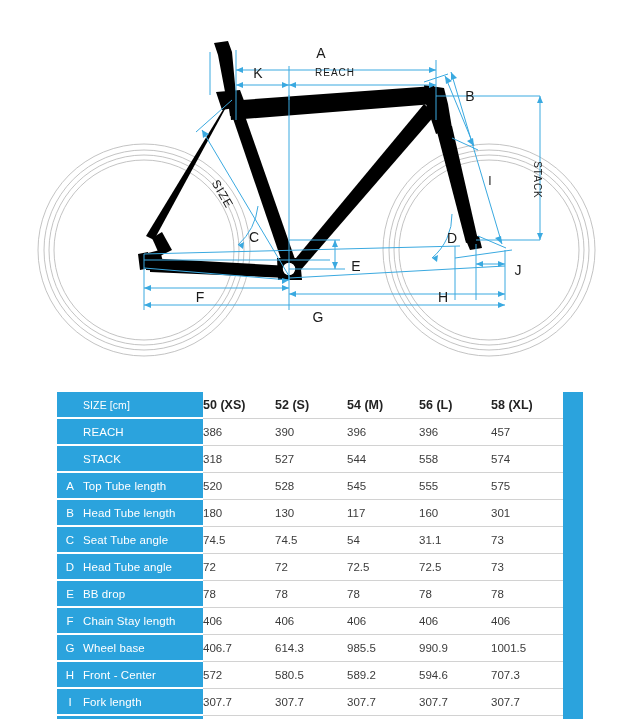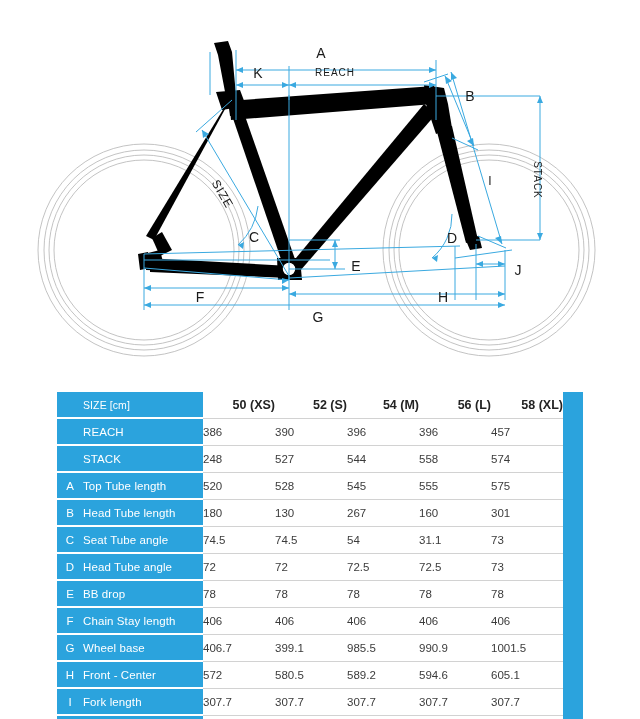--- a/index.html
+++ b/index.html
@@ -17,21 +17,21 @@
   table.geo td{padding:0;height:25px;vertical-align:middle;font-size:11.5px;}
 
   td.c-letter{width:26px;background:#2ba3dd;color:#ffffff;text-align:center;font-size:10.5px;
               border-bottom:2px solid #ffffff;}
   td.c-name{width:120px;background:#2ba3dd;color:#ffffff;padding-left:8px;font-size:10.5px;
             border-bottom:2px solid #ffffff;letter-spacing:.1px;}
   td.c-val{width:72px;background:#ffffff;color:#3b3b3b;padding-left:10px;font-size:13px;
            border-bottom:1px solid #d2d2d2;}
   td.c-bar{width:20px;background:#2ba3dd;border-bottom:0;}
 
-  tr.hdr td.c-val{font-weight:bold;color:#232323;font-size:12.5px;text-align:right;}
+  tr.hdr td.c-val{font-weight:bold;color:#232323;font-size:12.5px;}
   tr.hdr td.c-name{font-size:10.5px;margin-left:29px;}
 </style>
 </head>
 <body>
 
 <div id="page">
 
   <div id="diagram">
     <svg width="640" height="386" viewBox="0 0 640 386" xmlns="http://www.w3.org/2000/svg">
 
@@ -203,21 +203,21 @@
             <td class="c-val">386</td>
             <td class="c-val">390</td>
             <td class="c-val">396</td>
             <td class="c-val">396</td>
             <td class="c-val">457</td>
             <td class="c-bar"></td>
           </tr>
           <tr>
             <td class="c-letter"></td>
             <td class="c-name">STACK</td>
-            <td class="c-val">248</td>
+            <td class="c-val">318</td>
             <td class="c-val">527</td>
             <td class="c-val">544</td>
             <td class="c-val">558</td>
             <td class="c-val">574</td>
             <td class="c-bar"></td>
           </tr>
           <tr>
             <td class="c-letter">A</td>
             <td class="c-name">Top Tube length</td>
             <td class="c-val">520</td>
@@ -225,21 +225,21 @@
             <td class="c-val">545</td>
             <td class="c-val">555</td>
             <td class="c-val">575</td>
             <td class="c-bar"></td>
           </tr>
           <tr>
             <td class="c-letter">B</td>
             <td class="c-name">Head Tube length</td>
             <td class="c-val">180</td>
             <td class="c-val">130</td>
-            <td class="c-val">267</td>
+            <td class="c-val">117</td>
             <td class="c-val">160</td>
             <td class="c-val">301</td>
             <td class="c-bar"></td>
           </tr>
           <tr>
             <td class="c-letter">C</td>
             <td class="c-name">Seat Tube angle</td>
             <td class="c-val">74.5</td>
             <td class="c-val">74.5</td>
             <td class="c-val">54</td>
@@ -274,34 +274,34 @@
             <td class="c-val">406</td>
             <td class="c-val">406</td>
             <td class="c-val">406</td>
             <td class="c-val">406</td>
             <td class="c-bar"></td>
           </tr>
           <tr>
             <td class="c-letter">G</td>
             <td class="c-name">Wheel base</td>
             <td class="c-val">406.7</td>
-            <td class="c-val">399.1</td>
+            <td class="c-val">614.3</td>
             <td class="c-val">985.5</td>
             <td class="c-val">990.9</td>
             <td class="c-val">1001.5</td>
             <td class="c-bar"></td>
           </tr>
           <tr>
             <td class="c-letter">H</td>
             <td class="c-name">Front - Center</td>
             <td class="c-val">572</td>
             <td class="c-val">580.5</td>
             <td class="c-val">589.2</td>
             <td class="c-val">594.6</td>
-            <td class="c-val">605.1</td>
+            <td class="c-val">707.3</td>
             <td class="c-bar"></td>
           </tr>
           <tr>
             <td class="c-letter">I</td>
             <td class="c-name">Fork length</td>
             <td class="c-val">307.7</td>
             <td class="c-val">307.7</td>
             <td class="c-val">307.7</td>
             <td class="c-val">307.7</td>
             <td class="c-val">307.7</td>

